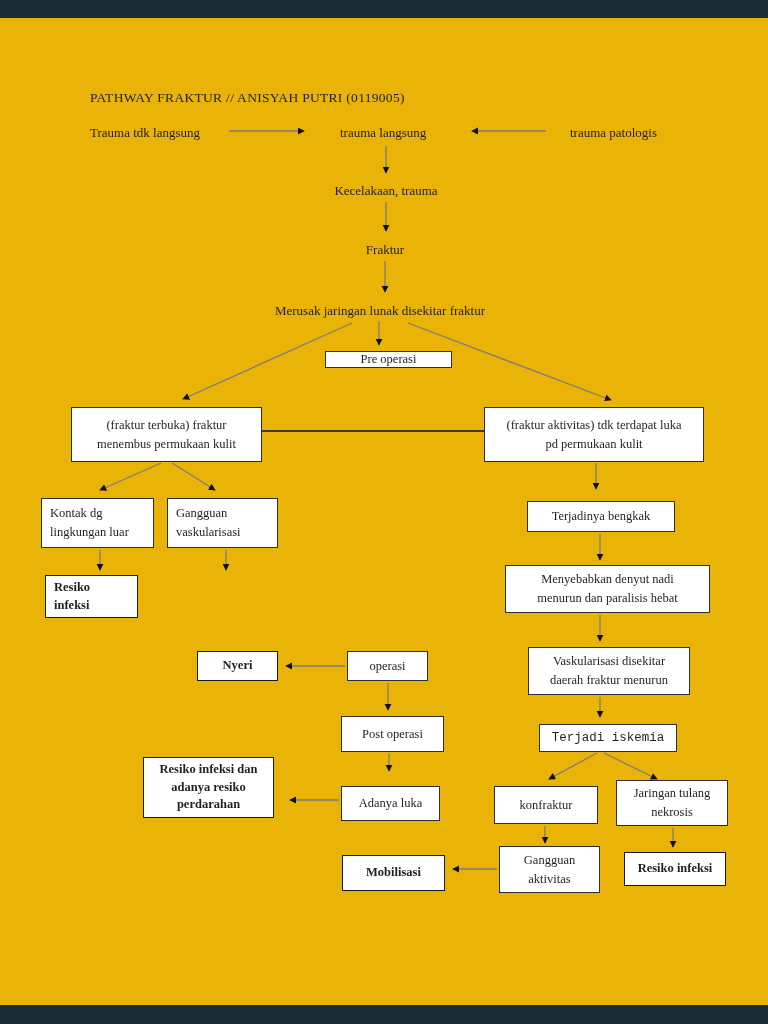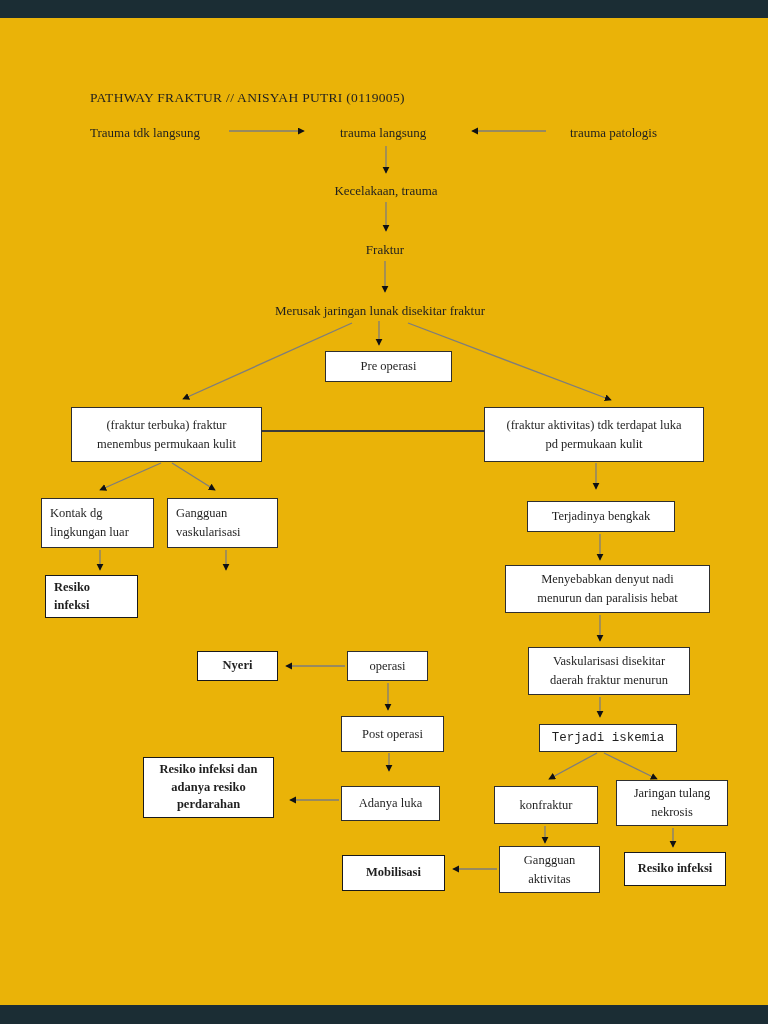--- a/index.html
+++ b/index.html
@@ -75,21 +75,21 @@
 
     <div class="node txt title" style="left:90px;top:89px;">PATHWAY FRAKTUR // ANISYAH PUTRI (0119005)</div>
 
     <div class="node txt" style="left:90px;top:124px;">Trauma tdk langsung</div>
     <div class="node txt" style="left:340px;top:124px;">trauma langsung</div>
     <div class="node txt" style="left:570px;top:124px;">trauma patologis</div>
     <div class="node ctr" style="left:306px;top:182px;width:160px;">Kecelakaan, trauma</div>
     <div class="node ctr" style="left:335px;top:241px;width:100px;">Fraktur</div>
     <div class="node ctr" style="left:245px;top:302px;width:270px;">Merusak jaringan lunak disekitar fraktur</div>
 
-    <div class="node box" style="left:325px;top:351px;width:127px;height:31px;">Pre operasi</div>
+    <div class="node box" style="left:325px;top:351px;width:127px;height:17px;">Pre operasi</div>
     <div class="node box" style="left:71px;top:407px;width:191px;height:55px;">(fraktur terbuka) fraktur
 menembus permukaan kulit</div>
     <div class="node box" style="left:484px;top:407px;width:220px;height:55px;">(fraktur aktivitas) tdk terdapat luka
 pd permukaan kulit</div>
 
     <div class="node box leftalign" style="left:41px;top:498px;width:113px;height:50px;">Kontak dg
 lingkungan luar</div>
     <div class="node box leftalign" style="left:167px;top:498px;width:111px;height:50px;">Gangguan
 vaskularisasi</div>
     <div class="node box bold leftalign" style="left:45px;top:575px;width:93px;height:43px;">Resiko

